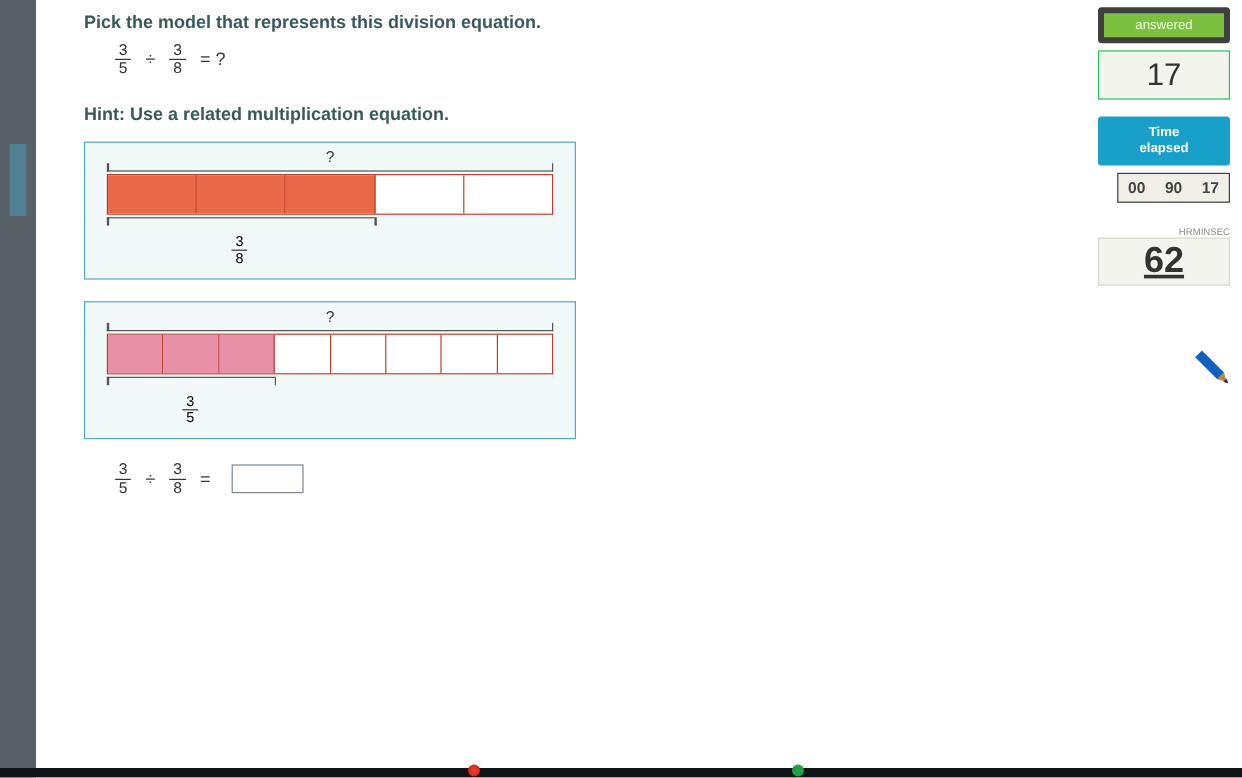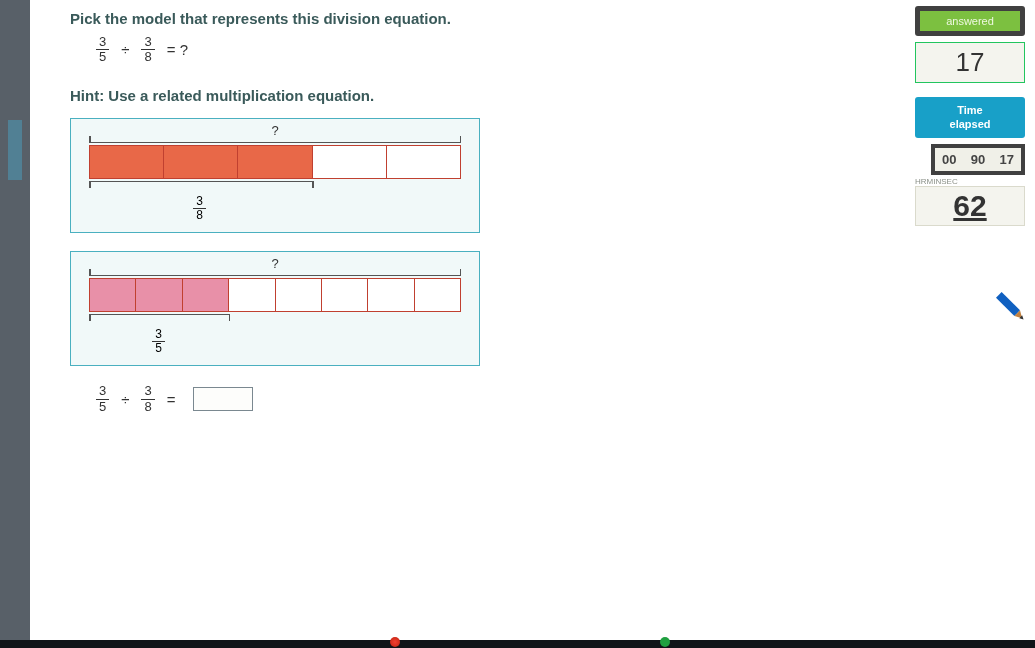--- a/index.html
+++ b/index.html
@@ -71,23 +71,23 @@
   .sidebar {
     position:absolute; right:10px; top:6px; width:110px;
     text-align:center;
   }
   .answered-badge{
     background:#7cc040; color:#eef8e0; font-size:11px; padding:4px 6px;
     border-radius:3px; margin-bottom:6px; border:5px solid #404040;
   }
   .bignum { font-size:26px; font-weight:normal; color:#333; background:#f4f4ee; padding:4px 0; border:1px solid #22c55e;}
   .time-hd { background:#18a0c8; color:#fff; font-size:11px; padding:6px 0; border-radius:3px; margin-top:14px; font-weight:bold; line-height:1.3;text-align:center;}
-  .time-row { display:flex; justify-content:space-around; background:#f0f0e8; padding:4px 0; margin-top:6px; border:4px solid #404040;margin-left:16px;}
+  .time-row { display:flex; justify-content:space-around; background:#f0f0e8; padding:4px 0; margin-top:6px; border:1px solid #404040;margin-left:16px;}
   .time-row .v{ font-size:13px; color:#444; font-weight:600;}
-  .time-lab { display:flex; justify-content:flex-start; font-size:8px; color:#8a9088; margin-top:2px;}
+  .time-lab { display:flex; justify-content:flex-end; font-size:8px; color:#8a9088; margin-top:20px;}
   .ss-hd { background:#e87038; color:#fff; font-size:10px; padding:5px 2px; border-radius:3px; margin-top:10px; font-weight:bold;}
   .ss-hd .q{ display:inline-block;width:11px;height:11px;border-radius:50%;background:#fff;color:#e87038;font-size:8px;line-height:11px;margin-left:3px;}
   .score { font-size:30px; font-weight:bold; color:#333; background:#f4f4ee; padding:2px 0; border:1px solid #dadacc;text-decoration:underline;}
   .pencil { position:absolute; right:14px; top:300px; transform:rotate(45deg); cursor:pointer;}
   .pencil .body{width:26px;height:8px;background:#1060c0;}
   .pencil .tip{width:0;height:0;border-left:7px solid #c08040;border-top:4px solid transparent;border-bottom:4px solid transparent;position:absolute;left:26px;top:0;}
   .pencil .lead{position:absolute;left:31px;top:2px;width:0;height:0;border-left:4px solid #333;border-top:2px solid transparent;border-bottom:2px solid transparent;}
 
   .star { position:absolute; right:6px; top:-2px; color:#fff; font-size:18px;}
   .taskbar { position:absolute; left:0; right:0; bottom:0; height:8px; background:#101418;}

